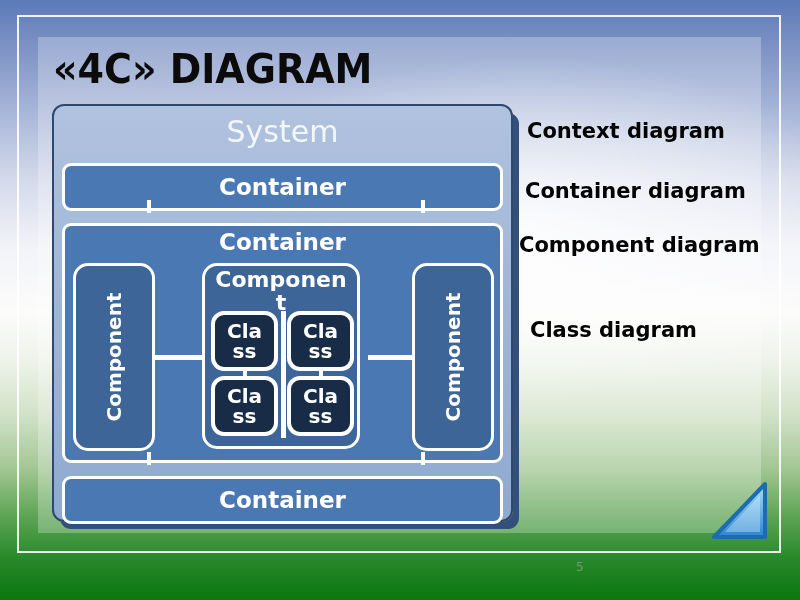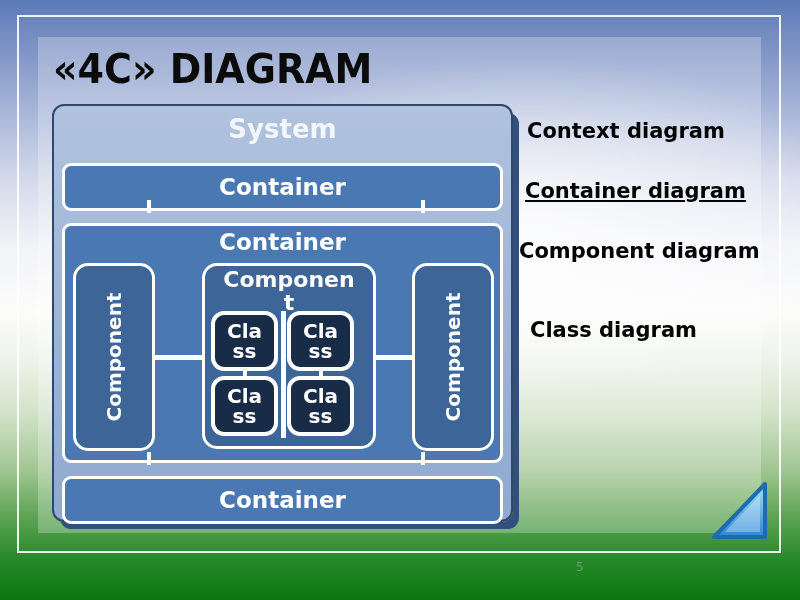--- a/index.html
+++ b/index.html
@@ -22,52 +22,52 @@
     font-family:"DejaVu Sans",sans-serif;font-size:40px;font-weight:bold;
     color:#0b0b0b;letter-spacing:0px;transform:scaleX(0.95);transform-origin:0 0;
     white-space:nowrap;}
 
   
   .system{position:absolute;left:52px;top:104px;width:461px;height:418px;
     background:linear-gradient(180deg,#b0c2de,#8fa9cf);
     border:2px solid #2e486f;border-radius:12px;
     box-shadow:7px 8px 0 -1px #33507c;}
   .sys-label{position:absolute;top:8px;left:0;right:0;text-align:center;
-    font-size:26px;font-weight:bold;color:#f3f6fb;}
+    font-size:30px;font-weight:normal;color:#f3f6fb;}
   .cbox{position:absolute;left:8px;width:441px;height:48px;
     background:#4a78b2;border:3px solid #fff;border-radius:9px;
     display:flex;align-items:center;justify-content:center;margin-top:11px;}
   .cbox .lbl{font-size:23px;font-weight:bold;color:#fff;}
   .container-top{top:46px;}
   .container-mid{top:106px;height:240px;display:block;}
   .container-bottom{top:359px;}
   .cm-label{position:absolute;top:3px;left:0;right:0;text-align:center;
     font-size:23px;font-weight:bold;color:#fff;}
   .conn{position:absolute;background:#fff;}
   .vline{width:4px;height:13px;}
   .comp{position:absolute;background:#3d6597;border:3px solid #fff;border-radius:15px;
     display:flex;align-items:center;justify-content:center;}
   .comp-side{top:37px;width:82px;height:188px;}
   .vtext{transform:rotate(-90deg);white-space:nowrap;
     font-size:20px;font-weight:bold;color:#fff;}
-  .comp-center{left:137px;top:37px;width:174px;height:186px;display:block;}
+  .comp-center{left:137px;top:37px;width:158px;height:186px;display:block;}
   .cc-label{position:absolute;top:2px;left:0;right:0;text-align:center;z-index:3;
     font-size:22px;line-height:1.05;font-weight:bold;color:#fff;}
   .cc-label span{display:block;}
   .classbox{position:absolute;width:67px;height:60px;z-index:1;
     background:#182c48;border:4px solid #fff;border-radius:13px;
     display:flex;flex-direction:column;align-items:center;justify-content:center;
     font-size:20px;line-height:1.0;font-weight:bold;color:#fff;text-align:center;}
   .classbox span{display:block;}
 
   
   .legend-item{position:absolute;font-size:21px;font-weight:bold;color:#030303;
     white-space:nowrap;}
-  .li0{left:527px;top:119px;} .li1{left:525px;top:179px;text-decoration:underline;}
-  .li2{left:519px;top:239px;} .li3{left:530px;top:298px;margin-top:20px;}
+  .li0{left:527px;top:119px;} .li1{left:525px;top:179px;}
+  .li2{left:519px;top:233px;} .li3{left:530px;top:298px;margin-top:20px;}
 
   .page-number{position:absolute;left:576px;top:560px;
     font-size:12px;color:#7d947d;}
   .corner-triangle{position:absolute;left:710px;top:480px;width:58px;height:61px;}
 </style>
 </head>
 <body>
 
 <div class="frame"></div>
 <div class="panel"></div>

